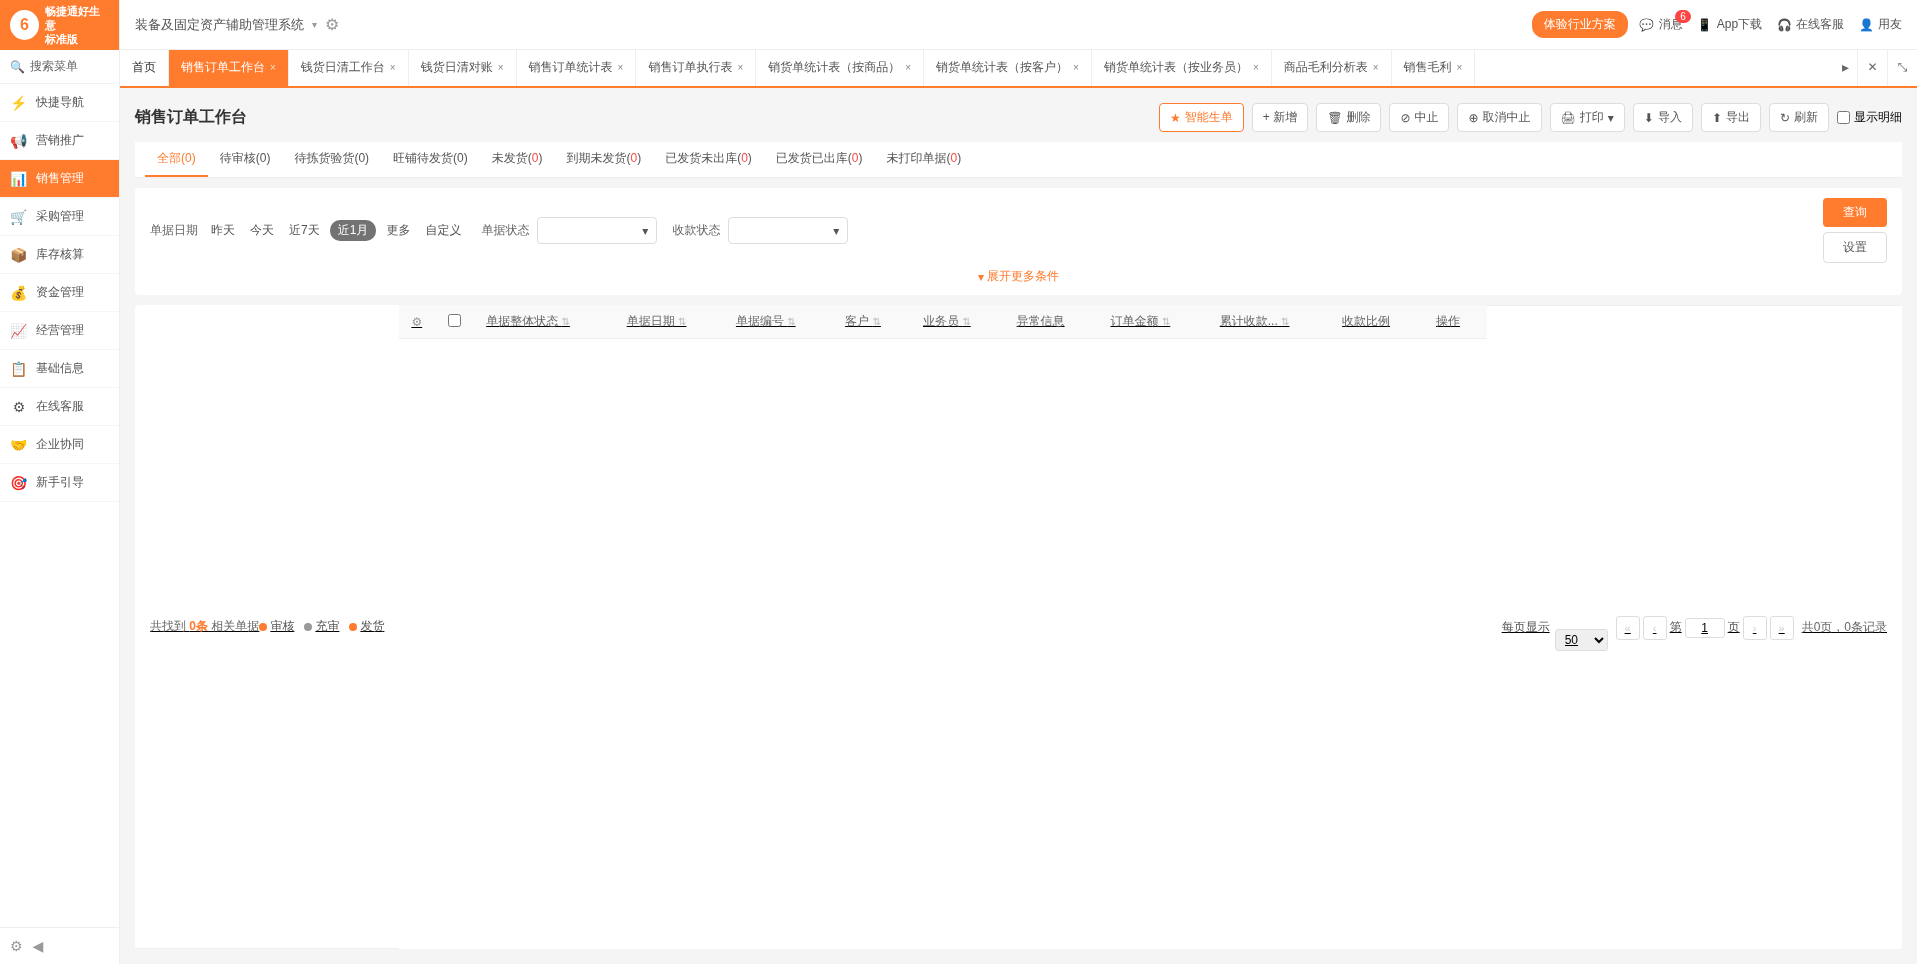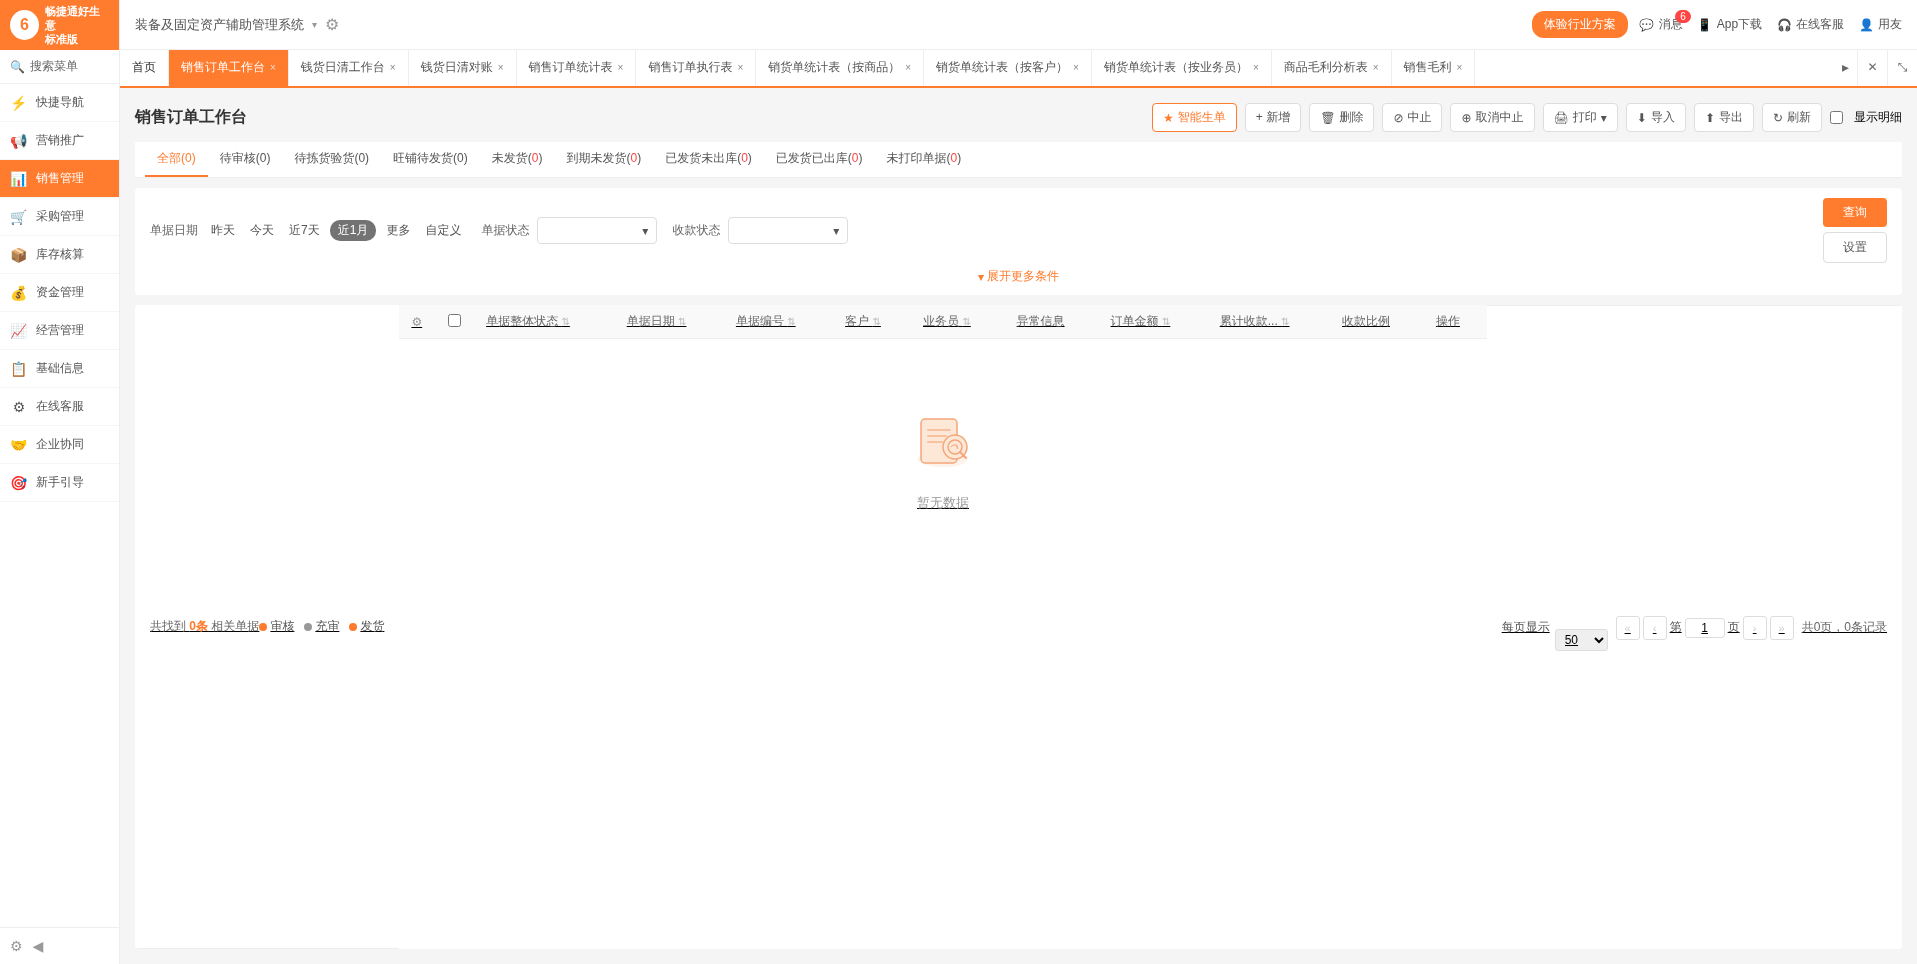--- a/index.html
+++ b/index.html
@@ -299,21 +299,21 @@
           <span>导入</span>
         </button>
         <button class="action-btn">
           <span>⬆</span>
           <span>导出</span>
         </button>
         <button class="action-btn">
           <span>↻</span>
           <span>刷新</span>
         </button>
-        <label style="display:flex;align-items:center;gap:11px;font-size:12px;cursor:pointer;">
+        <label style="display:flex;align-items:center;gap:4px;font-size:12px;cursor:pointer;">
           <input type="checkbox" style="">
           <span>显示明细</span>
         </label>
       </div>
     </div>
 
     <div class="sub-tabs">
 
     <div class="sub-tab active"><span>全部(<span style="">0</span>)</span></div>
         <div class="sub-tab"><span>待审核(<span style="">0</span>)</span></div>
@@ -405,36 +405,20 @@
               <th>异常信息</th>
               <th>订单金额 <span class="sort-icon">⇅</span></th>
               <th>累计收款... <span class="sort-icon">⇅</span></th>
               <th>收款比例</th>
               <th>操作</th>
             </tr>
           </thead>
           <tbody id="table-body"></tbody>
         </table>
 
-        <div class="empty-state">
-          <div class="empty-icon">
-            <svg width="80" height="80" viewBox="0 0 80 80" xmlns="http://www.w3.org/2000/svg">
-              <ellipse cx="40" cy="60" rx="25" ry="8" fill="#fde8d8" opacity="0.5"></ellipse>
-              <rect x="18" y="20" width="36" height="44" rx="4" fill="#fde8d8" stroke="#f5a67a" stroke-width="1.5"></rect>
-              <rect x="24" y="30" width="24" height="2" rx="1" fill="#f5a67a" opacity="0.6"></rect>
-              <rect x="24" y="36" width="20" height="2" rx="1" fill="#f5a67a" opacity="0.6"></rect>
-              <rect x="24" y="42" width="16" height="2" rx="1" fill="#f5a67a" opacity="0.6"></rect>
-              <circle cx="52" cy="48" r="12" fill="#fde8d8" stroke="#f5a67a" stroke-width="1.5"></circle>
-              <circle cx="52" cy="48" r="7" fill="none" stroke="#f5a67a" stroke-width="1.5"></circle>
-              <line x1="57" y1="53" x2="63" y2="59" stroke="#f5a67a" stroke-width="2" stroke-linecap="round"></line>
-              <path d="M48 48 Q50 45 53 46 Q55 47 54 50" fill="none" stroke="#f5a67a" stroke-width="1.2"></path>
-            </svg>
-          </div>
-          <span class="empty-text">暂无数据</span>
-        </div>
       </div>
 
       <div class="pagination">
         <div class="pagination-select">
           <span>每页显示</span>
           <select class="page-size-select">
             <option value="50" selected="">50</option>
             <option value="10">10</option>
             <option value="20">20</option>
             <option value="100">100</option>

